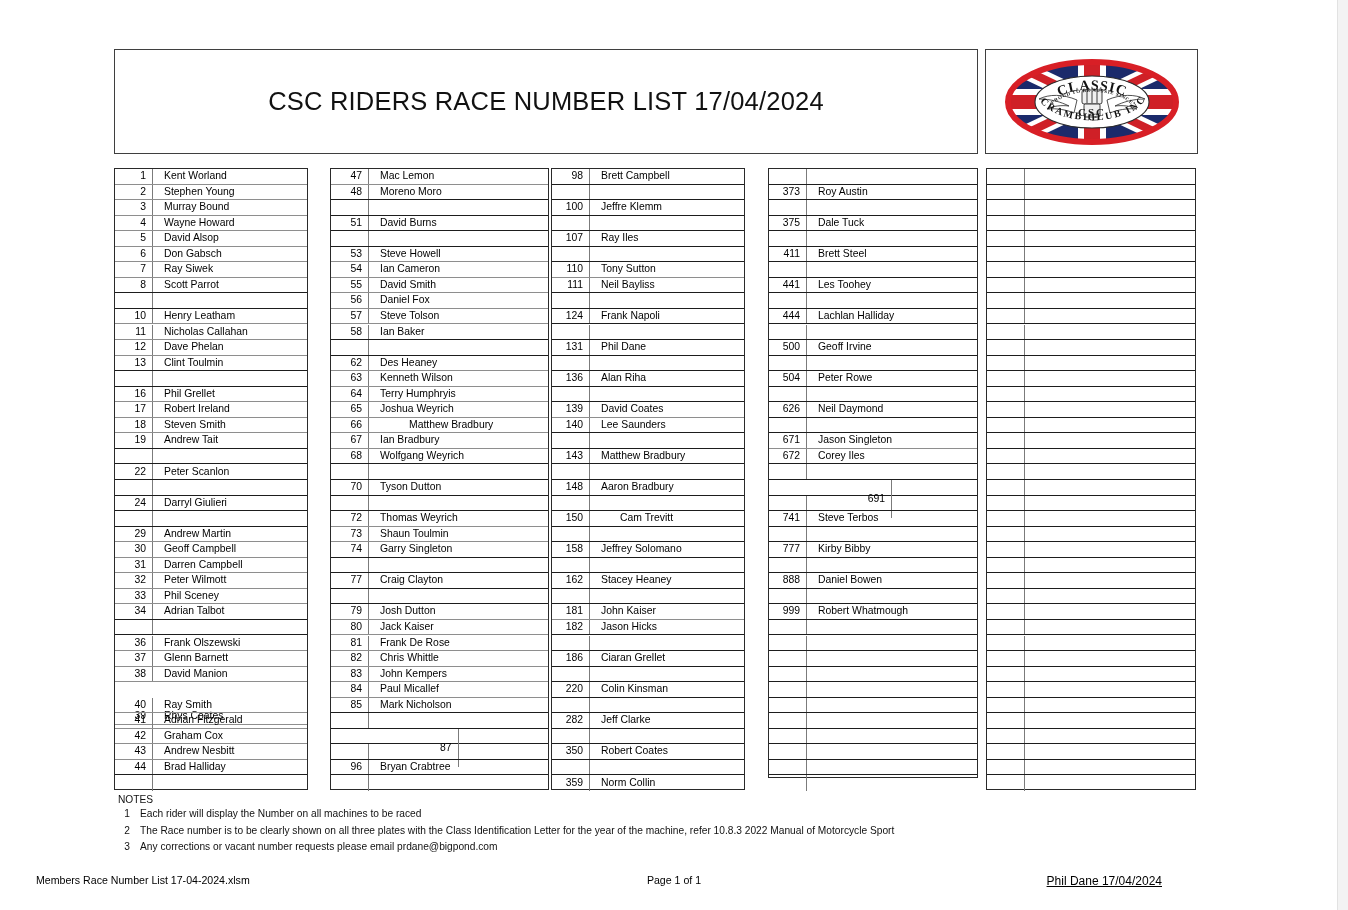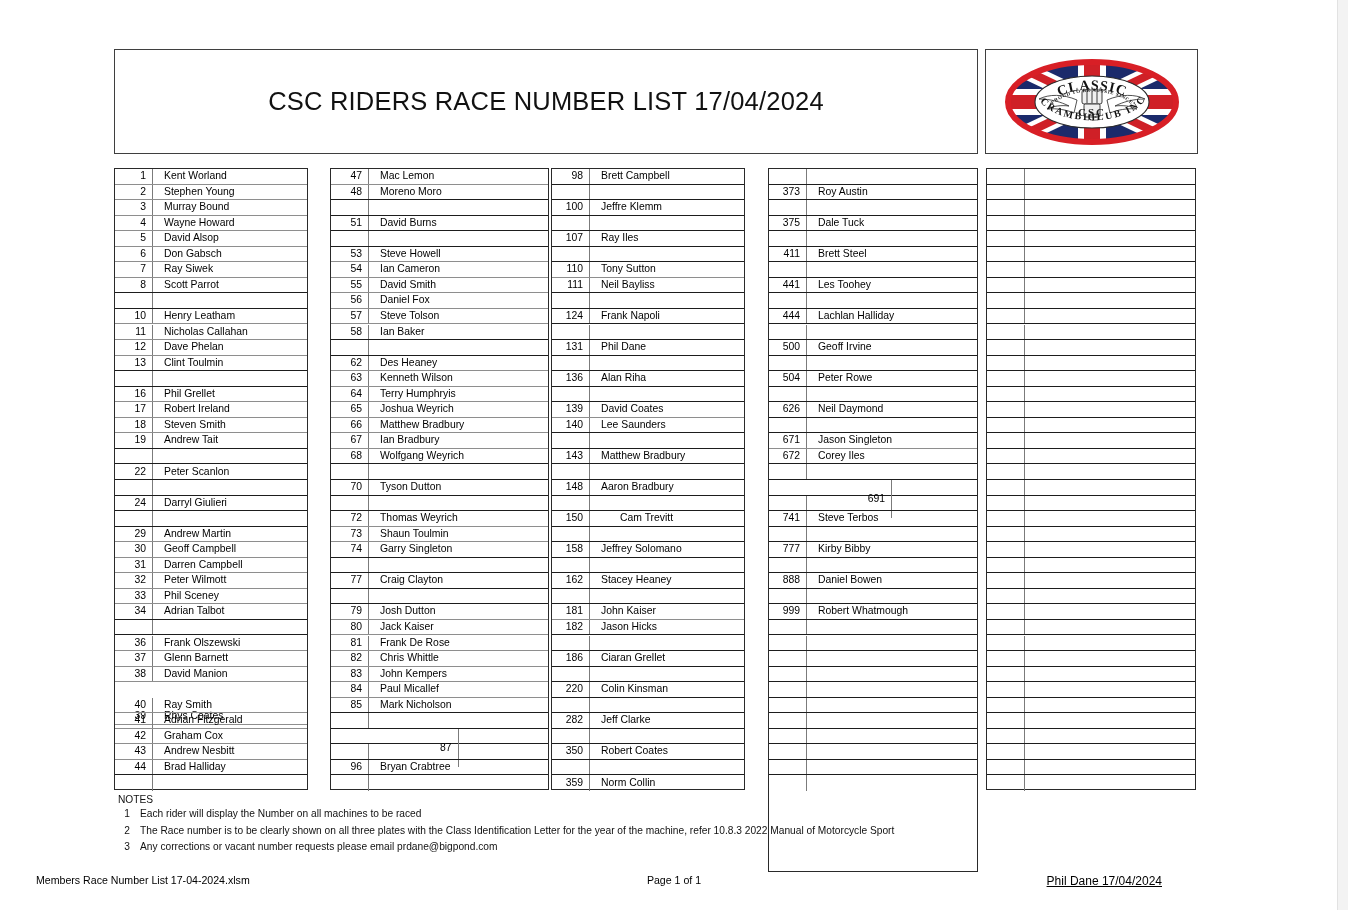--- a/index.html
+++ b/index.html
@@ -478,21 +478,21 @@
           <div class="nm">Kenneth Wilson</div>
         </div>
         <div class="rowline sep-thin" style="top: 217.7px;">
           <div class="num">64</div>
           <div class="nm">Terry Humphryis</div>
         </div>
         <div class="rowline sep-thin" style="top: 233.25px;">
           <div class="num">65</div>
           <div class="nm">Joshua Weyrich</div>
         </div>
-        <div class="rowline sep-thin" style="top: 248.8px;">
+        <div class="rowline sep-thin" style="top: 248.8px; gap: 29px;">
           <div class="num">66</div>
           <div class="nm">Matthew Bradbury</div>
         </div>
         <div class="rowline sep-thin" style="top: 264.35px;">
           <div class="num">67</div>
           <div class="nm">Ian Bradbury</div>
         </div>
         <div class="rowline sep-thick" style="top: 279.9px;">
           <div class="num">68</div>
           <div class="nm">Wolfgang Weyrich</div>
@@ -737,21 +737,21 @@
         </div>
         <div class="rowline sep-thick" style="top: 590.9px;">
           <div class="num"></div>
           <div class="nm"></div>
         </div>
         <div class="rowline sep-none" style="top: 606.45px;">
           <div class="num">359</div>
           <div class="nm">Norm Collin</div>
         </div>
       </div>
-      <div class="col-block" style="left: 654px; width: 210px; height: 704px;">
+      <div class="col-block" style="left: 654px; width: 210px; height: 610px;">
         <div class="rowline sep-thick" style="top: 0px;">
           <div class="num"></div>
           <div class="nm"></div>
         </div>
         <div class="rowline sep-thick" style="top: 15.55px;">
           <div class="num">373</div>
           <div class="nm">Roy Austin</div>
         </div>
         <div class="rowline sep-thick" style="top: 31.1px;">
           <div class="num"></div>

